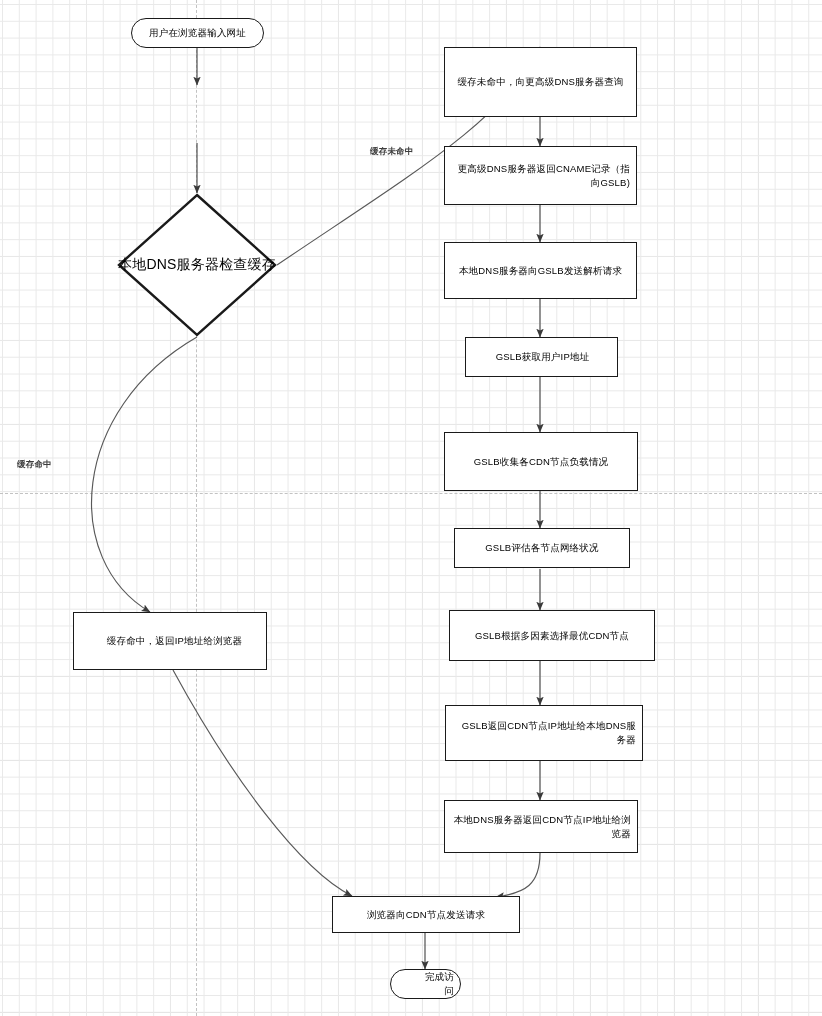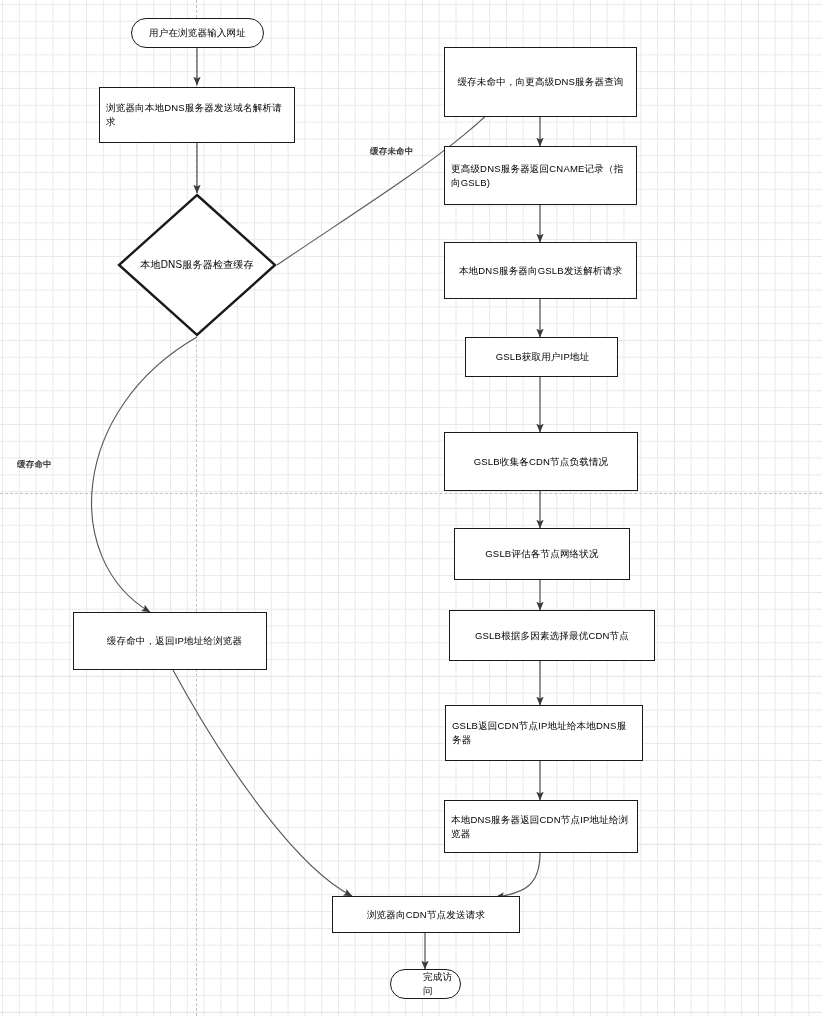--- a/index.html
+++ b/index.html
@@ -53,21 +53,21 @@
     width: 822px;
     height: 0;
     border-top: 1px dashed #c2c2c2;
   }
   .node {
     position: absolute;
     box-sizing: border-box;
     display: flex;
     align-items: center;
     justify-content: center;
-    text-align: left;
+    text-align: right;
     background: #ffffff;
     color: #000000;
     font-size: 9.5px;
     line-height: 1.45;
     letter-spacing: 0.2px;
     padding: 2px 6px;
   }
   .proc {
     border: 1.6px solid #1a1a1a;
   }
@@ -88,21 +88,21 @@
   .decision-label {
     position: absolute;
     left: 0;
     top: 0;
     width: 100%;
     height: 100%;
     display: flex;
     align-items: center;
     justify-content: center;
     text-align: center;
-    font-size: 10px;
+    font-size: 14px;
     color: #000;
     letter-spacing: 0.2px;
   }
   .edge-label {
     position: absolute;
     font-size: 8.5px;
     color: #3d3d3d;
     background: transparent;
     white-space: nowrap;
     letter-spacing: 0.2px;
@@ -154,23 +154,20 @@
       <path d="M173,670 C230,775 300,870 352,896" stroke="#585858"></path>
 
       <path d="M425,933 L425,969"></path>
     </g>
   </svg>
 
   <div class="node term" style="left:131px; top:18px; width:133px; height:30px;">
     <span>用户在浏览器输入网址</span>
   </div>
 
-  <div class="node proc" style="left:99px; top:87px; width:196px; height:56px;">
-    <span>浏览器向本地DNS服务器发送域名解析请求</span>
-  </div>
 
   <div class="decision-wrap" style="left:117px; top:193px; width:160px; height:144px;">
     <svg class="decision-shape" viewBox="0 0 160 144">
       <polygon points="80,2 158,72 80,142 2,72" fill="#ffffff" stroke="#1a1a1a" stroke-width="2.4"></polygon>
     </svg>
     <div class="decision-label">本地DNS服务器检查缓存</div>
   </div>
 
   <div class="node proc" style="left:444px; top:47px; width:193px; height:70px;">
     <span>缓存未命中，向更高级DNS服务器查询</span>
@@ -185,21 +182,21 @@
   </div>
 
   <div class="node proc" style="left:465px; top:337px; width:153px; height:40px;padding-left:8px;">
     <span>GSLB获取用户IP地址</span>
   </div>
 
   <div class="node proc" style="left:444px; top:432px; width:194px; height:59px;">
     <span>GSLB收集各CDN节点负载情况</span>
   </div>
 
-  <div class="node proc" style="left:454px; top:528px; width:176px; height:52px;">
+  <div class="node proc" style="left:454px; top:528px; width:176px; height:40px;">
     <span>GSLB评估各节点网络状况</span>
   </div>
 
   <div class="node proc" style="left:449px; top:610px; width:206px; height:51px;">
     <span>GSLB根据多因素选择最优CDN节点</span>
   </div>
 
   <div class="node proc" style="left:445px; top:705px; width:198px; height:56px;">
     <span>GSLB返回CDN节点IP地址给本地DNS服务器</span>
   </div>

